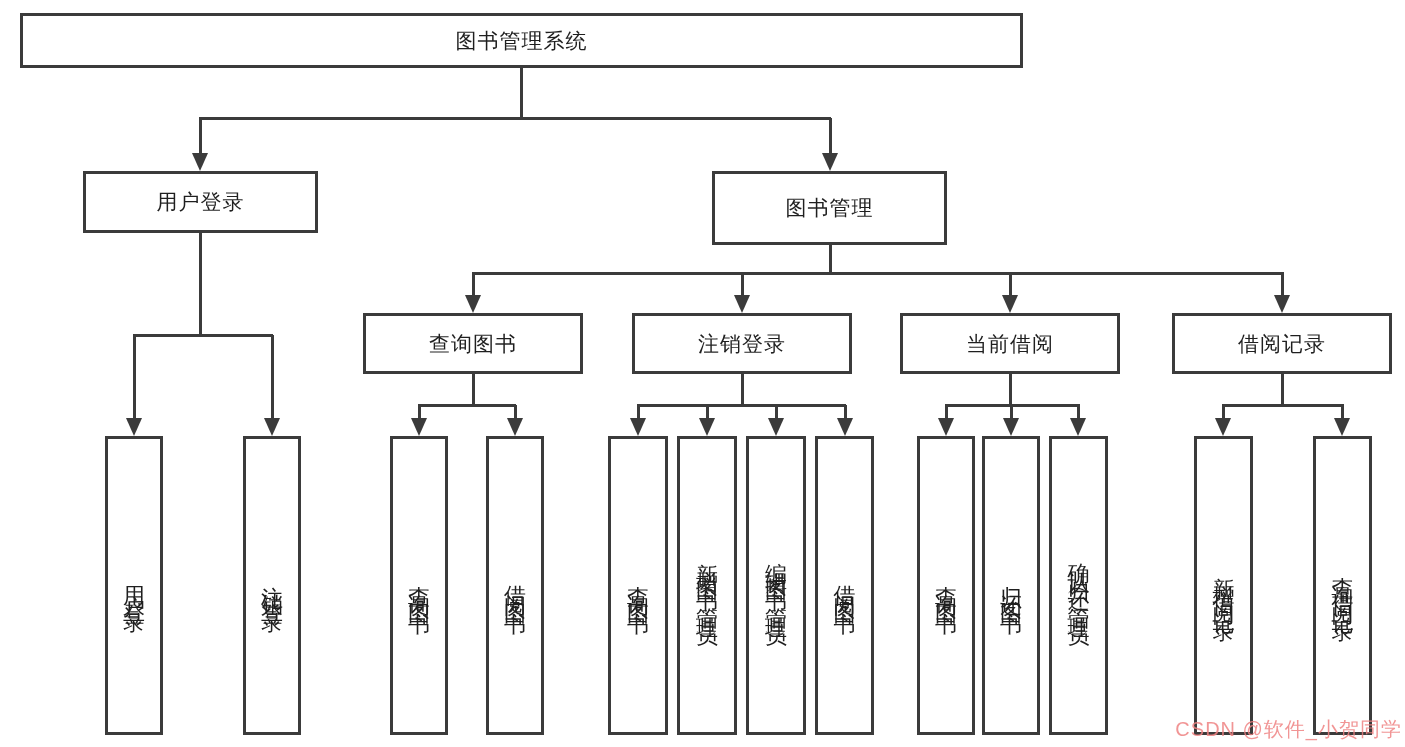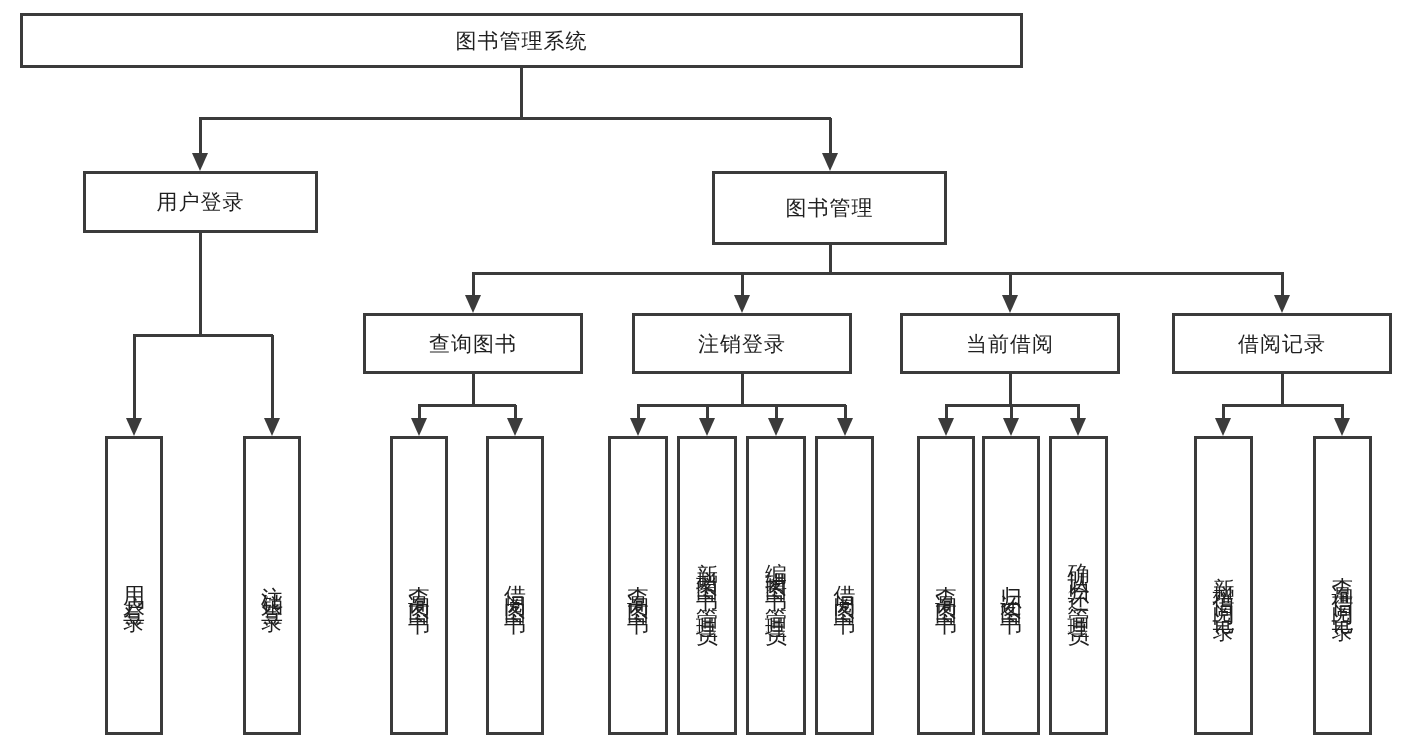--- a/index.html
+++ b/index.html
@@ -178,14 +178,15 @@
     <span class="vtext">确认归还（管理员）</span>
   </div>
 
   <div class="node leaf" style="left:1194px;top:436px;width:59px;height:299px">
     <span class="vtext">新增借阅记录</span>
   </div>
   <div class="node leaf" style="left:1313px;top:436px;width:59px;height:299px">
     <span class="vtext">查询借阅记录</span>
   </div>
 
+  <div class="watermark">CSDN @软件_小贺同学</div>
 
 </div>
 
 </body></html>

